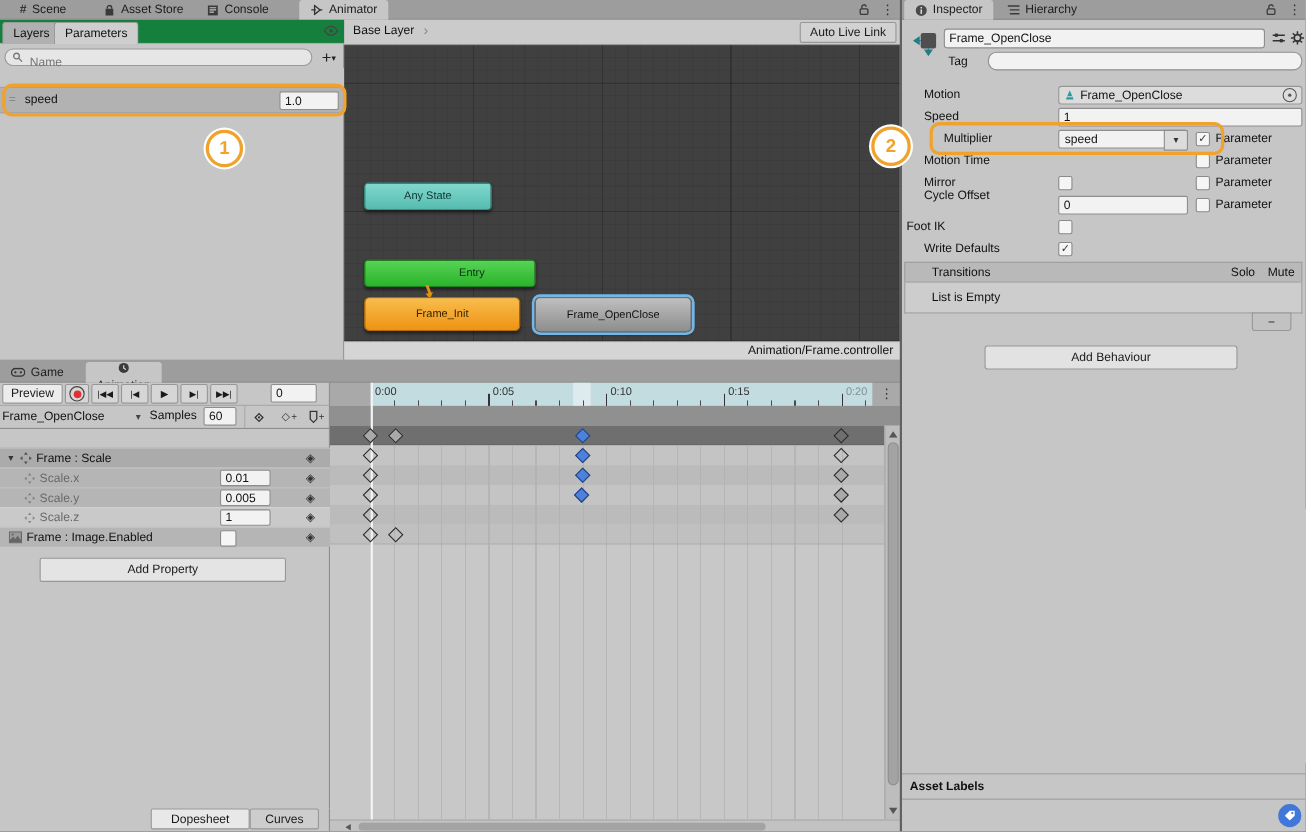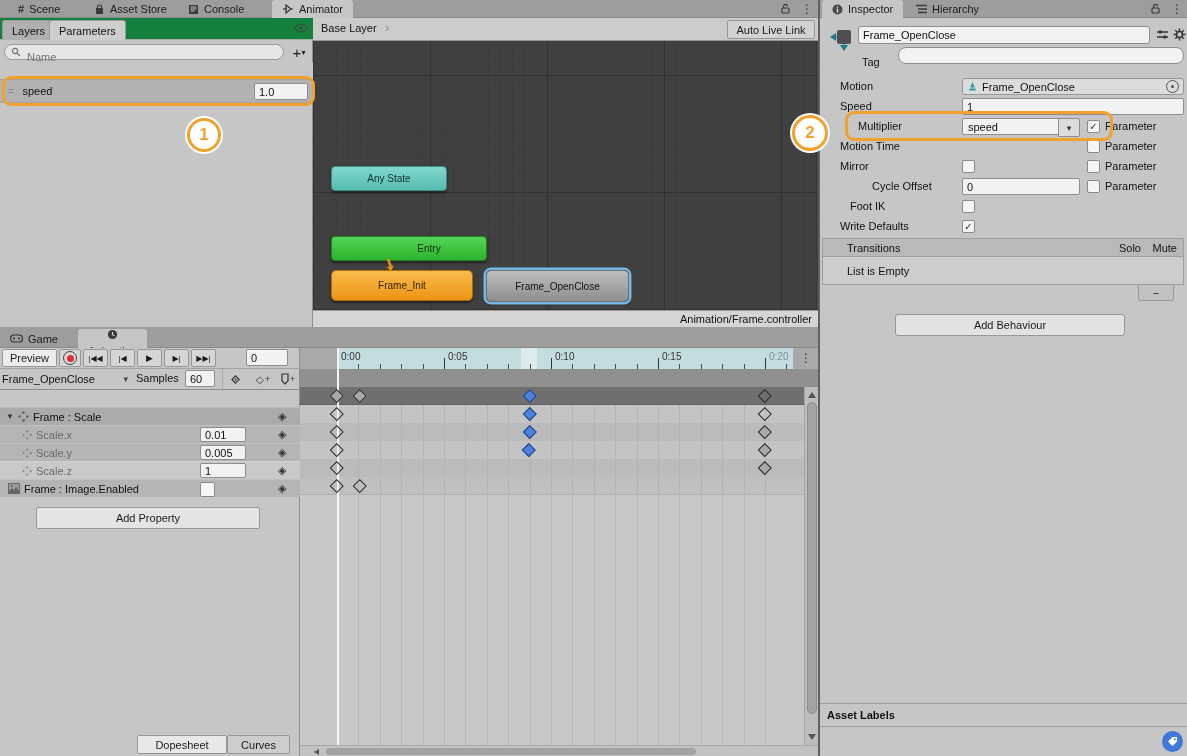--- a/index.html
+++ b/index.html
@@ -404,21 +404,21 @@
           <rect x="3" y="2.5" width="2.6" height="3" fill="#333"></rect>
           <rect x="7.5" y="7.5" width="2.6" height="3" fill="#333"></rect>
         </svg>
     </span>
     <span class="abs icon" style="left:353px;top:28px;">
       <svg width="13" height="13" viewBox="0 0 13 13">
           <circle cx="6.5" cy="6.5" r="3" fill="none" stroke="#333" stroke-width="1.6"></circle>
           <path d="M6.5 0.5v2.4M6.5 10.1v2.4M0.5 6.5h2.4M10.1 6.5h2.4M2.3 2.3l1.7 1.7M9 9l1.7 1.7M10.7 2.3L9 4M4 9l-1.7 1.7" stroke="#333" stroke-width="1.4"></path>
         </svg>
     </span>
-    <span class="abs" style="left:42px;top:50px;margin-top:6px;">Tag</span>
+    <span class="abs" style="left:42px;top:50px;">Tag</span>
     <input class="field abs" style="left: 78px; top: 47px; width: 286px; height: 17px; border-radius: 8px;" value="">
 
     <span class="abs" style="left:20px;top:80px;">Motion</span>
     <div class="abs" style="left:142px;top:78px;width:222px;height:17px;background:#dcdcdc;border:1px solid #979797;border-radius:3px;display:flex;align-items:center;">
       <span class="icon" style="margin-left:4px;">
         <svg width="11" height="11" viewBox="0 0 11 11">
             <path d="M2 9.5L5.5 1 9 9.5z" fill="#2a9aa0"></path>
             <path d="M3.2 7h4.6" stroke="#dcdcdc" stroke-width="1"></path>
           </svg>
       </span>
@@ -442,26 +442,26 @@
 
     <span class="abs" style="left:20px;top:140px;">Motion Time</span>
     <span class="checkbox abs" style="left:267px;top:140px;"></span>
     <span class="abs" style="left:285px;top:140px;">Parameter</span>
 
     <span class="abs" style="left:20px;top:160px;">Mirror</span>
     <span class="checkbox abs" style="left:142px;top:160px;"></span>
     <span class="checkbox abs" style="left:267px;top:160px;"></span>
     <span class="abs" style="left:285px;top:160px;">Parameter</span>
 
-    <span class="abs" style="left:20px;top:180px;margin-left:32px;">Cycle Offset</span>
+    <span class="abs" style="left:20px;top:172px;">Cycle Offset</span>
     <input class="field abs" style="left: 142px; top: 178px; width: 118px; height: 17px;" value="0">
     <span class="checkbox abs" style="left:267px;top:180px;"></span>
     <span class="abs" style="left:285px;top:180px;">Parameter</span>
 
-    <span class="abs" style="left:30px;top:200px;">Foot IK</span>
+    <span class="abs" style="left:4px;top:200px;">Foot IK</span>
     <span class="checkbox abs" style="left:142px;top:200px;"></span>
 
     <span class="abs" style="left:20px;top:220px;">Write Defaults</span>
     <span class="checkbox abs" style="left:142px;top:220px;">
         <span>✓</span>
       </span>
 
     <div class="abs" style="left:2px;top:238px;width:362px;height:19px;background:#b9b9b9;border:1px solid #9e9e9e;display:flex;align-items:center;">
       <span style="margin-left:24px;">Transitions</span>
       <span style="position:absolute;right:42px;">Solo</span>

